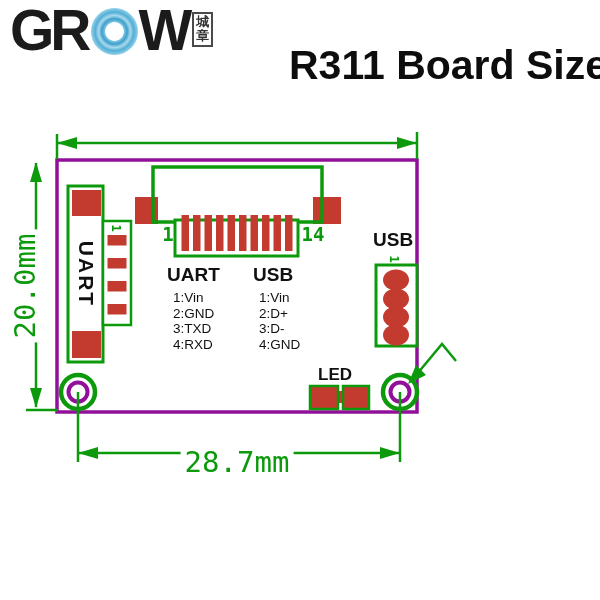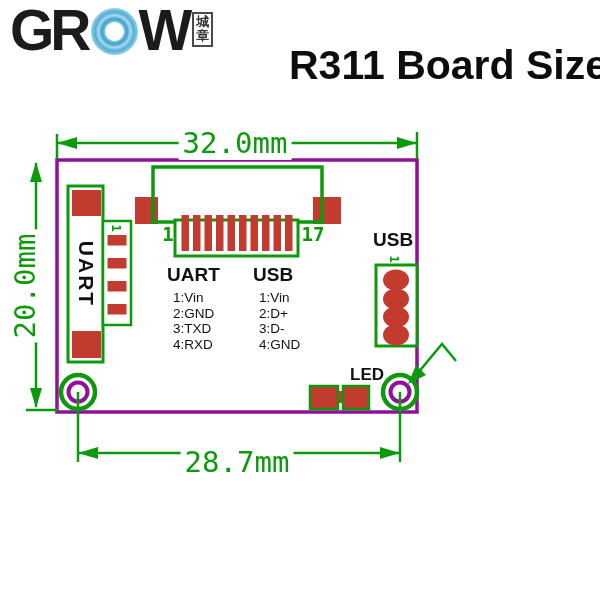--- a/index.html
+++ b/index.html
@@ -146,32 +146,31 @@
     <span class="logo-o"></span>
     <span class="logo-txt">W</span>
     <span class="logo-seal">
       <span>城</span>
       <span>章</span>
     </span>
   </div>
 
   <div class="title">R311 Board Size</div>
 
-  <div class="dim" style="left:235px;top:143px;">32.0mm</div>
   <div class="dim rot" style="left:25px;top:286px;">20.0mm</div>
   <div class="dim" style="left:237px;top:462px;">28.7mm</div>
 
   <div class="pinnum" style="left:168px;top:234px;">1</div>
-  <div class="pinnum" style="left:313px;top:234px;">17</div>
+  <div class="pinnum" style="left:313px;top:234px;">14</div>
   <div class="pinnum small" style="left:116px;top:228px;">1</div>
   <div class="pinnum small" style="left:394px;top:259px;">1</div>
 
   <div class="uart-vert">UART</div>
   <div class="blabel" style="left:373px;top:229px;font-size:19px;">USB</div>
-  <div class="blabel" style="left:318px;top:365px;font-size:17px;margin-left:32px;">LED</div>
+  <div class="blabel" style="left:318px;top:365px;font-size:17px;">LED</div>
 
   <div class="pin-col" style="left:167px;top:264px;">
     <div class="hdr">UART</div>
     <div class="row">1:Vin</div>
     <div class="row">2:GND</div>
     <div class="row">3:TXD</div>
     <div class="row">4:RXD</div>
   </div>
 
   <div class="pin-col" style="left:253px;top:264px;">

